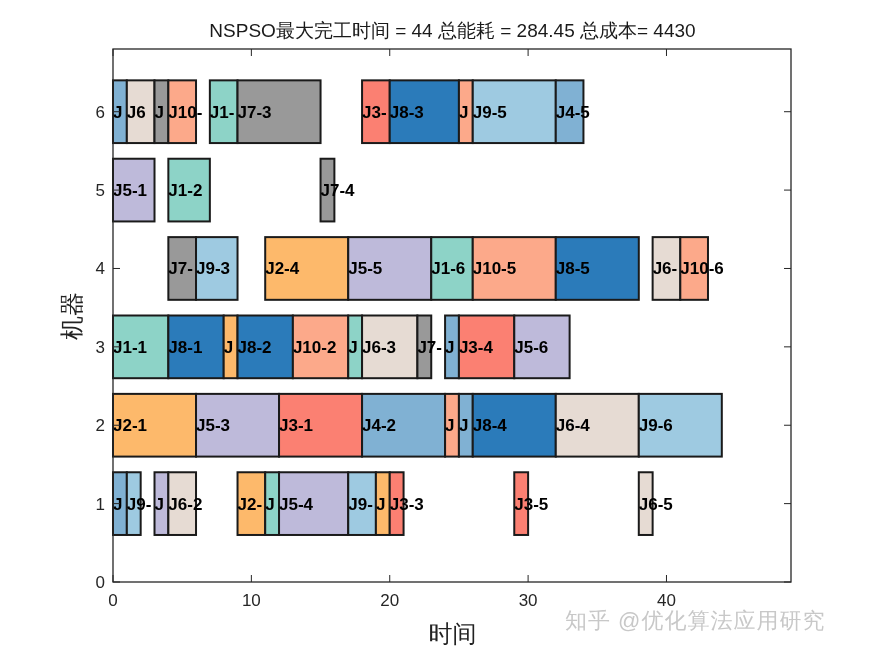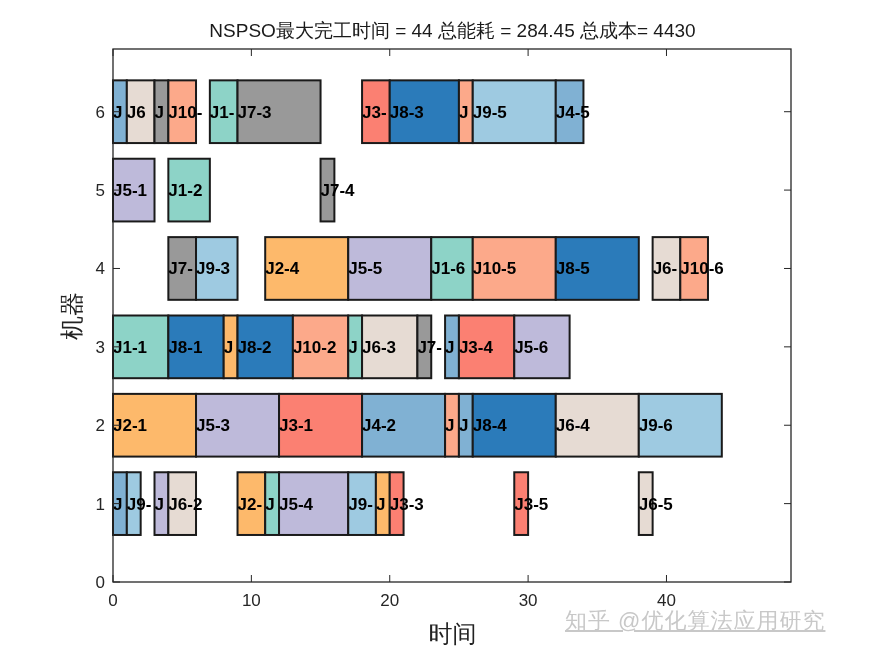--- a/index.html
+++ b/index.html
@@ -1,21 +1,21 @@
 <!DOCTYPE html>
 <html><head>
 <meta charset="utf-8">
 <style>
   html, body { margin: 0; padding: 0; background: #ffffff; }
   body { width: 875px; height: 656px; position: relative; overflow: hidden; font-family: "Liberation Sans", "DejaVu Sans", sans-serif; }
   #title { position: absolute; left: 0; top: 18px; width: 905px; text-align: center; font-size: 19px; color: #1a1a1a; }
   #chart-svg { position: absolute; left: 0; top: 0; }
   #ylabel { position: absolute; left: 48px; top: 300px; font-size: 24px; color: #222; transform: rotate(-90deg); transform-origin: center; font-family: "DejaVu Serif", serif; }
   #xlabel { position: absolute; left: 0; top: 618px; width: 905px; text-align: center; font-size: 24px; color: #222; font-family: "DejaVu Serif", serif; }
-  #watermark { position: absolute; left: 565px; top: 606px; font-size: 22px; color: #c8c8c8; letter-spacing: 1px; text-decoration: underline; }
+  #watermark { position: absolute; left: 565px; top: 606px; font-size: 22px; color: #c8c8c8; letter-spacing: 1px; }
   .tick-label { font-size: 17px; fill: #262626; font-family: "Liberation Sans", sans-serif; }
   .bar-label { font-size: 17px; font-weight: bold; fill: #000; font-family: "Liberation Sans", sans-serif; }
 </style>
 </head>
 <body>
 
 <div id="title">NSPSO最大完工时间 = 44 总能耗 = 284.45 总成本= 4430</div>
 
 <svg id="chart-svg" width="875" height="656" xmlns="http://www.w3.org/2000/svg">
   <g id="bars">

